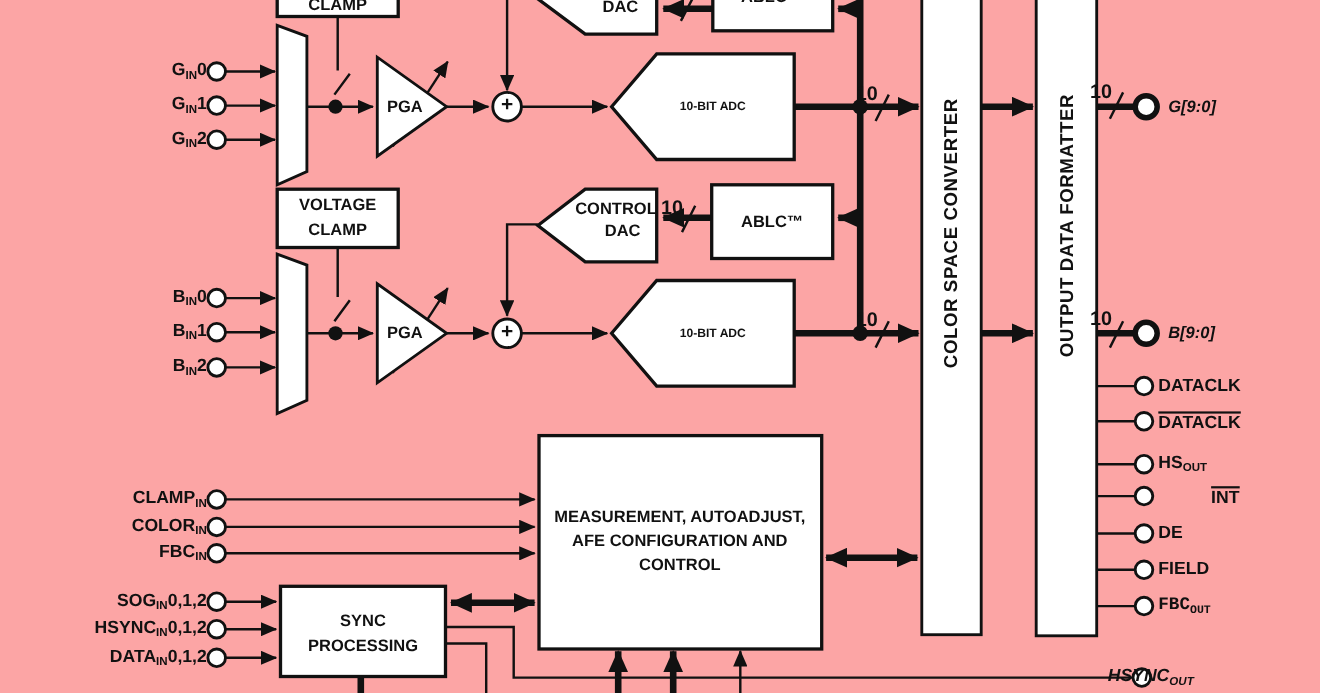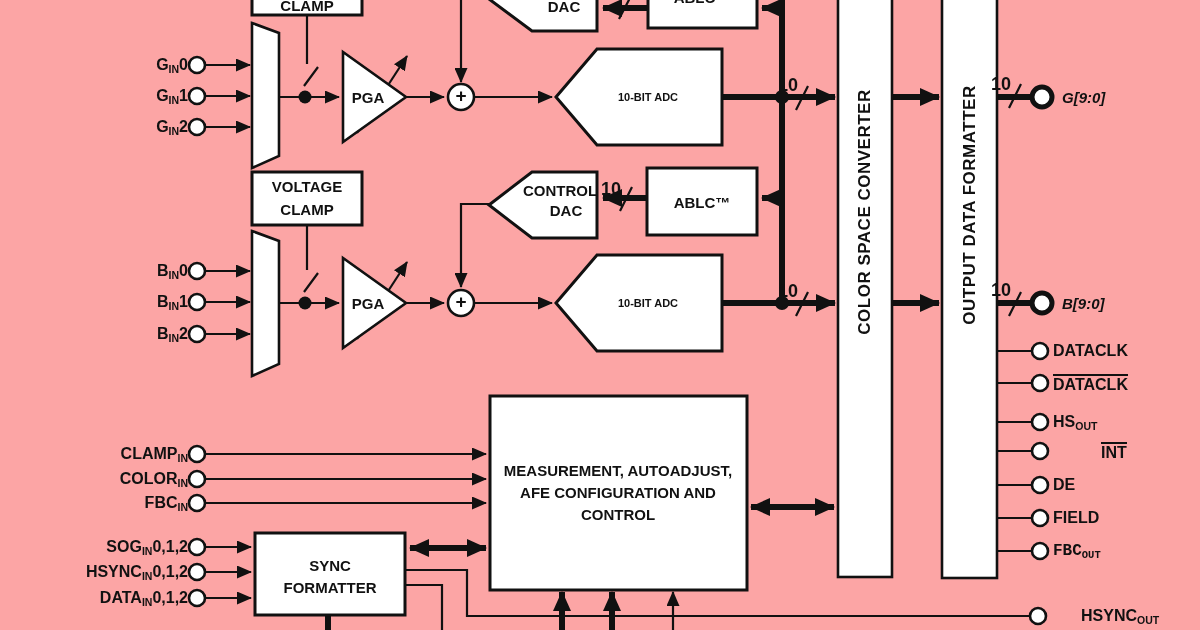--- a/index.html
+++ b/index.html
@@ -144,21 +144,21 @@
 <div class="blk" style="left:368px;top:97px;">PGA</div>
 <div class="blk" style="left:368px;top:303px;">PGA</div>
 <div class="blk adc" style="left:648px;top:97px;">10-BIT ADC</div>
 <div class="blk adc" style="left:648px;top:303px;">10-BIT ADC</div>
 <div class="vtext" style="left:865px;top:212px;">COLOR SPACE CONVERTER</div>
 <div class="vtext" style="left:970px;top:205px;">OUTPUT DATA FORMATTER</div>
 <div class="blk" style="left:618px;top:492px;">AFE CONFIGURATION AND</div>
 <div class="blk" style="left:618px;top:470px;">MEASUREMENT, AUTOADJUST,</div>
 <div class="blk" style="left:618px;top:514px;">CONTROL</div>
 <div class="blk" style="left:330px;top:565px;">SYNC</div>
-<div class="blk" style="left:330px;top:587px;">FORMATTER</div>
+<div class="blk" style="left:330px;top:587px;">PROCESSING</div>
 <div class="plus" style="left:461px;top:97px;">+</div>
 <div class="plus" style="left:461px;top:303px;">+</div>
 
 <div class="busn" style="left:788px;top:85px;">10</div>
 <div class="busn" style="left:788px;top:291px;">10</div>
 <div class="busn" style="left:611px;top:189px;">10</div>
 <div class="busn" style="left:1001px;top:84px;">10</div>
 <div class="busn" style="left:1001px;top:290px;">10</div>
 
 <div class="lbl rt" style="right:1012px;top:65px;"><span>G</span><span class="sub">IN</span><span>0</span></div>
@@ -176,15 +176,15 @@
 
 <div class="lbl big" style="left:1062px;top:97px;">G[9:0]</div>
 <div class="lbl big" style="left:1062px;top:303px;">B[9:0]</div>
 <div class="lbl" style="left:1053px;top:351px;">DATACLK</div>
 <div class="lbl" style="left:1053px;top:384px;"><span class="ov">DATACLK</span></div>
 <div class="lbl" style="left:1053px;top:422px;"><span>HS</span><span class="sub">OUT</span></div>
 <div class="lbl" style="left:1101px;top:452px;"><span class="ov">INT</span></div>
 <div class="lbl" style="left:1053px;top:485px;">DE</div>
 <div class="lbl" style="left:1053px;top:518px;">FIELD</div>
 <div class="lbl" style="left:1053px;top:551px;font-family:Liberation Mono, monospace;"><span>FBC</span><span class="sub">OUT</span></div>
-<div class="lbl" style="left:1081px;top:616px;"><span>HSYNC</span><span class="sub">OUT</span></div>
+<div class="lbl" style="left:1007px;top:616px;font-style:italic;"><span>HSYNC</span><span class="sub">OUT</span></div>
 
 </div>
 
 </body></html>

